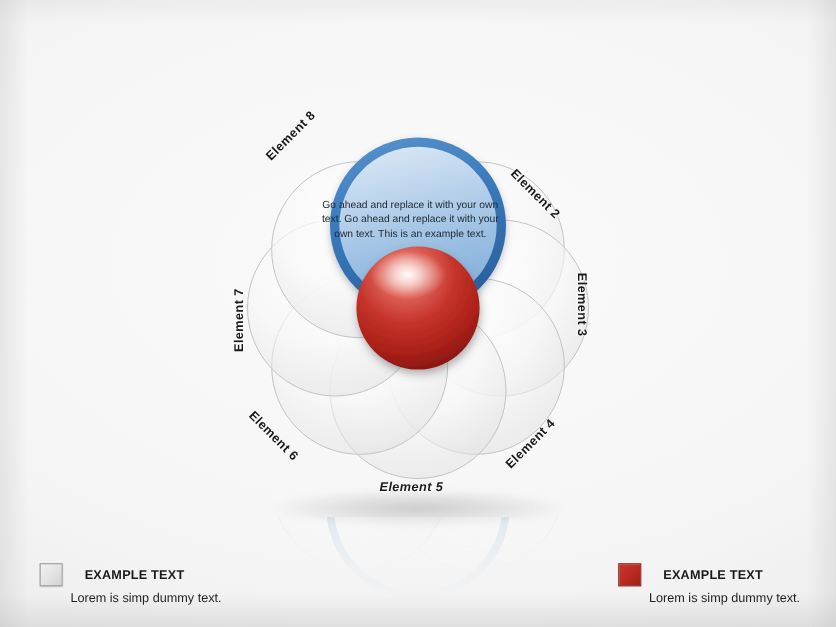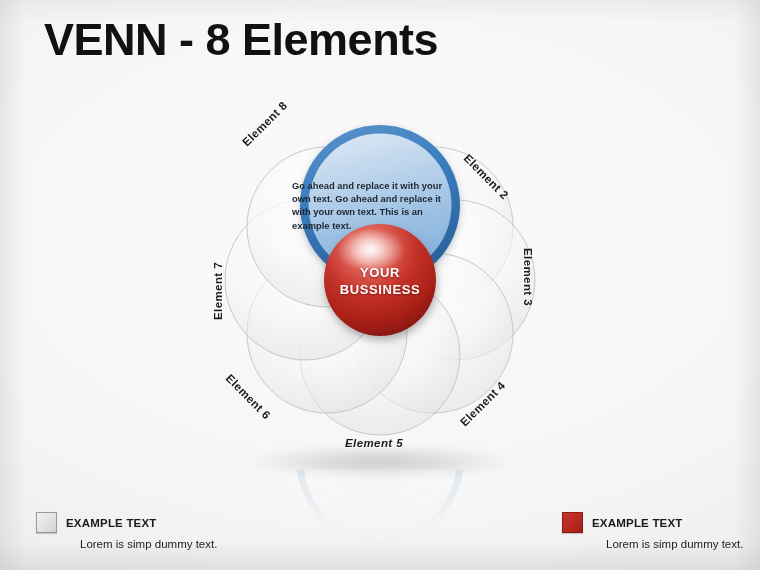--- a/index.html
+++ b/index.html
@@ -130,23 +130,22 @@
     z-index: 5;
   }
   .e1-body {
     position: absolute;
     left: 292px;
     top: 179px;
     width: 162px;
     font-size: 9.4px;
     line-height: 13.2px;
     color: #1e2730;
-    text-align: left;
+    text-align: center;
     z-index: 5;
-    font-weight: bold;
   }
 
   
   .center-label {
     position: absolute;
     left: 320px;
     top: 264px;
     width: 120px;
     text-align: center;
     font-size: 13px;
@@ -163,21 +162,21 @@
   .legend {
     position: absolute;
     z-index: 6;
   }
   .legend-left  { left: 36px;  top: 512px; }
   .legend-right { left: 562px; top: 512px; }
 
   .legend-row {
     display: flex;
     align-items: center;
-    gap: 9px;
+    gap: 20px;
   }
   .swatch {
     width: 19px;
     height: 19px;
     flex: 0 0 auto;
     border: 1px solid #8d8d8d;
     box-shadow: 0 1px 1px rgba(0,0,0,.18);
   }
   .swatch-gray {
     background: linear-gradient(135deg, #f2f2f2 0%, #e2e2e2 55%, #d2d2d2 100%);
@@ -189,32 +188,31 @@
   }
   .legend-title {
     font-size: 11.5px;
     font-weight: bold;
     color: #1a1a1a;
     letter-spacing: .2px;
     white-space: nowrap;
   }
   .legend-sub {
     margin-top: 5px;
-    margin-left: 44px;
+    margin-left: 28px;
     font-size: 11.5px;
     color: #1f1f1f;
     white-space: nowrap;
   }
 </style>
 </head>
 <body>
 
 <div id="slide">
 
-  <div class="title">VENN - 8 Elements</div>
 
   <div class="floor-shadow"></div>
 
   <div class="venn-reflection">
     <div class="refl-inner">
       <svg class="venn-svg" viewBox="0 0 410 380">
         <defs>
           <radialGradient id="rFaint" cx="45%" cy="32%" r="72%">
             <stop offset="0%" stop-color="#ffffff" stop-opacity="0.92"></stop>
             <stop offset="58%" stop-color="#f4f4f4" stop-opacity="0.58"></stop>
@@ -311,24 +309,20 @@
   <div class="elem-label" style="left:534px; top:248px; transform-origin:left top; transform:rotate(90deg);">Element  3</div>
 
   <div class="elem-label" style="left:232px; top:372px; transform-origin:left top; transform:rotate(45deg);">Element  6</div>
 
   <div class="elem-label" style="left:458px; top:420px; transform-origin:left top; transform:rotate(-45deg);">Element  4</div>
 
   <div class="elem-label" style="left:345px; top:437px;font-style:italic;">Element  5</div>
 
   <div class="e1-body">Go ahead and replace it with your own text. Go ahead and replace it with your own text. This is an example text.</div>
 
-  <div class="center-label">
-    <span>YOUR</span><br>
-    <span>BUSSINESS</span>
-  </div>
 
   <div class="legend legend-left">
     <div class="legend-row">
       <div class="swatch swatch-gray"></div>
       <div class="legend-title">EXAMPLE TEXT</div>
     </div>
     <div class="legend-sub">Lorem is simp dummy text.</div>
   </div>
 
   <div class="legend legend-right">

